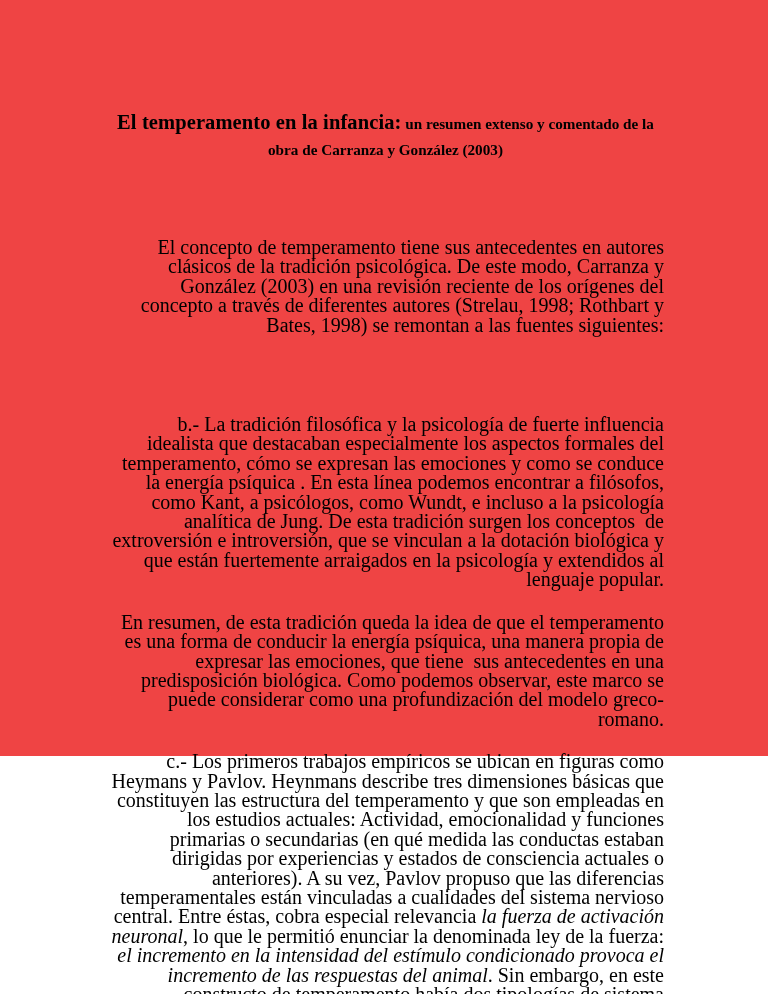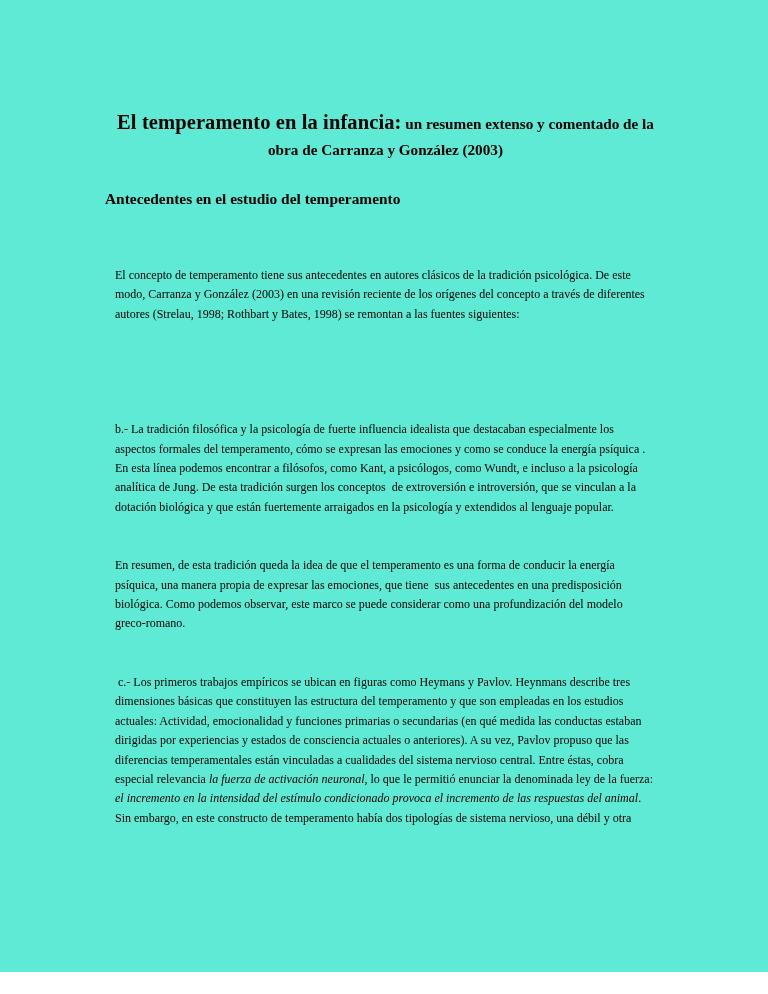--- a/index.html
+++ b/index.html
@@ -13,22 +13,22 @@
     height: 994px;
     overflow: hidden;
     font-family: "Liberation Serif", "DejaVu Serif", serif;
     color: #000000;
     -webkit-font-smoothing: antialiased;
   }
 
   .page {
     position: relative;
     width: 768px;
-    height: 972px;
-    background: #5eead4;
+    height: 756px;
+    background: #ef4444;
     box-sizing: border-box;
   }
 
   .content {
     position: absolute;
     left: 105px;
     top: 110px;
     width: 561px;
   }
 
@@ -53,43 +53,42 @@
     font-weight: bold;
     font-size: 15.4px;
     line-height: 20px;
     text-align: left;
   }
   .gap-after-title { height: 27px; }
   .gap-after-heading { height: 47px; }
 
   
   .para {
-    margin: 10px;
-    font-size: 12px;
+    margin: 2px;
+    font-size: 20px;
     line-height: 19.4px;
-    text-align: left;
+    text-align: right;
     white-space: pre-wrap;
   }
   .para-gap { height: 19px; }
   .para-gap-wide { height: 38px; }
 
   em.cite {
   }
 </style>
 </head>
 <body>
 
 <div class="page">
   <div class="content">
 
     <h1 class="doc-title"><span>El temperamento en la infancia:</span><span class="title-sub"> un resumen extenso y comentado de la obra de Carranza y González (2003)</span></h1>
 
     <div class="gap-after-title"></div>
 
-    <h2 class="section-heading">Antecedentes en el estudio del temperamento</h2>
 
     <div class="gap-after-heading"></div>
 
     <p class="para">El concepto de temperamento tiene sus antecedentes en autores clásicos de la tradición psicológica. De este modo, Carranza y González (2003) en una revisión reciente de los orígenes del concepto a través de diferentes autores (Strelau, 1998; Rothbart y Bates, 1998) se remontan a las fuentes siguientes:</p>
     <div class="para-gap"></div>
 
     <div class="para-gap"></div>
 
     <div class="para-gap-wide"></div>
 

